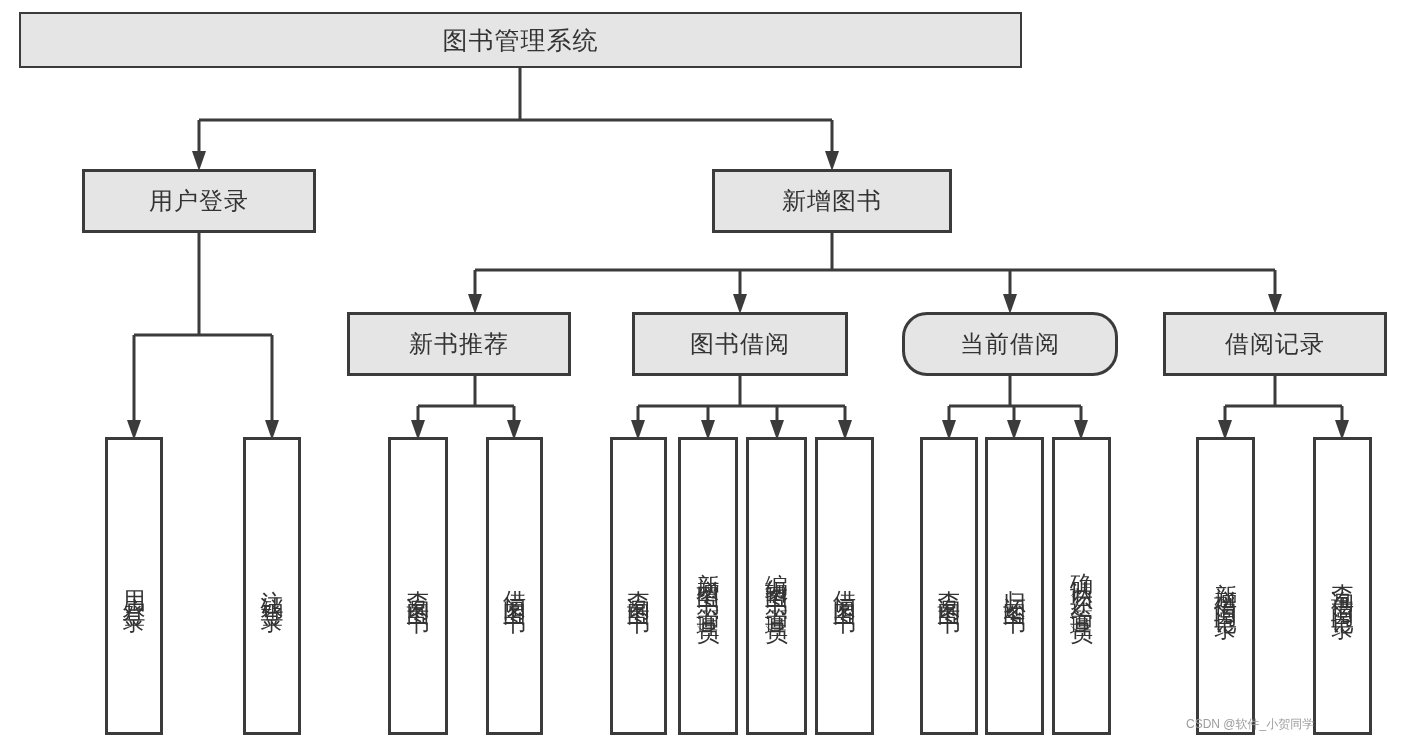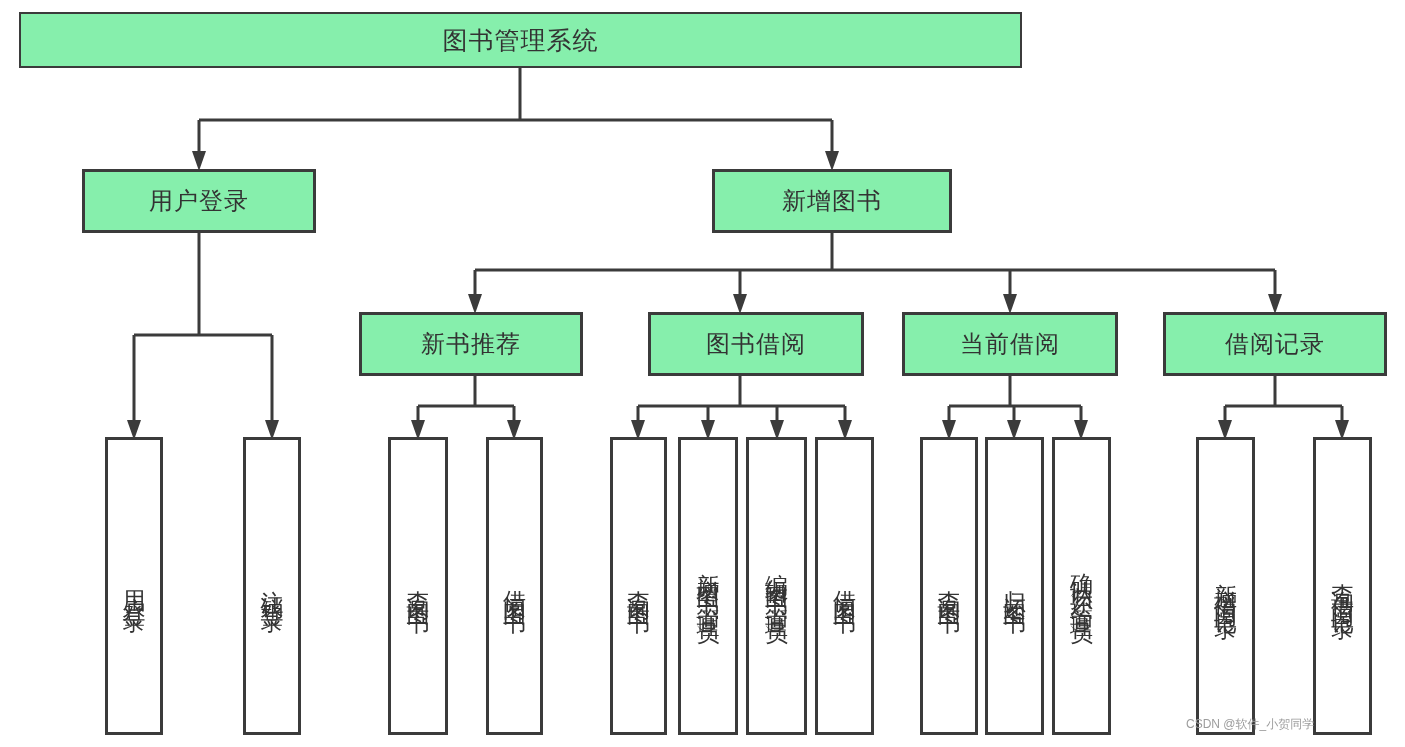--- a/index.html
+++ b/index.html
@@ -15,21 +15,21 @@
     font-family:"Liberation Sans","DejaVu Sans",sans-serif;
     overflow:hidden;
   }
   .connector{position:absolute;left:0;top:0;z-index:1;}
   .connector path.ln{stroke:var(--line);stroke-width:3;fill:none;}
   .connector polygon.arrowhead{fill:var(--line);stroke:none;}
   .hbox{
     position:absolute;z-index:2;
     box-sizing:border-box;
     border:3px solid var(--line);
-    background:#86efac;
+    background:#e5e5e5;
     display:flex;align-items:center;justify-content:center;
     font-size:24px;color:var(--text);
     letter-spacing:1px;
     white-space:nowrap;
   }
   .hbox.root{border-width:2px;font-size:25px;}
   .leaf{
     position:absolute;z-index:2;top:437px;height:298px;
     box-sizing:border-box;
     border:3px solid var(--line);
@@ -88,27 +88,27 @@
     <span>图书管理系统</span>
   </div>
 
   <div class="hbox" style="left:82px;top:169px;width:234px;height:64px;">
     <span>用户登录</span>
   </div>
   <div class="hbox" style="left:712px;top:169px;width:240px;height:64px;">
     <span>新增图书</span>
   </div>
 
-  <div class="hbox" style="left:359px;top:312px;width:224px;height:64px;">
+  <div class="hbox" style="left:347px;top:312px;width:224px;height:64px;">
     <span>新书推荐</span>
   </div>
-  <div class="hbox" style="left:648px;top:312px;width:216px;height:64px;">
+  <div class="hbox" style="left:632px;top:312px;width:216px;height:64px;">
     <span>图书借阅</span>
   </div>
-  <div class="hbox" style="left:902px;top:312px;width:216px;height:64px;">
+  <div class="hbox" style="left:902px;top:312px;width:216px;height:64px;border-radius:25px;">
     <span>当前借阅</span>
   </div>
   <div class="hbox" style="left:1163px;top:312px;width:224px;height:64px;justify-content:center;">
     <span>借阅记录</span>
   </div>
 
   <div class="leaf" style="left:105px;width:58px;">
     <span class="vtext">用户登录</span>
   </div>
   <div class="leaf" style="left:243px;width:58px;">

